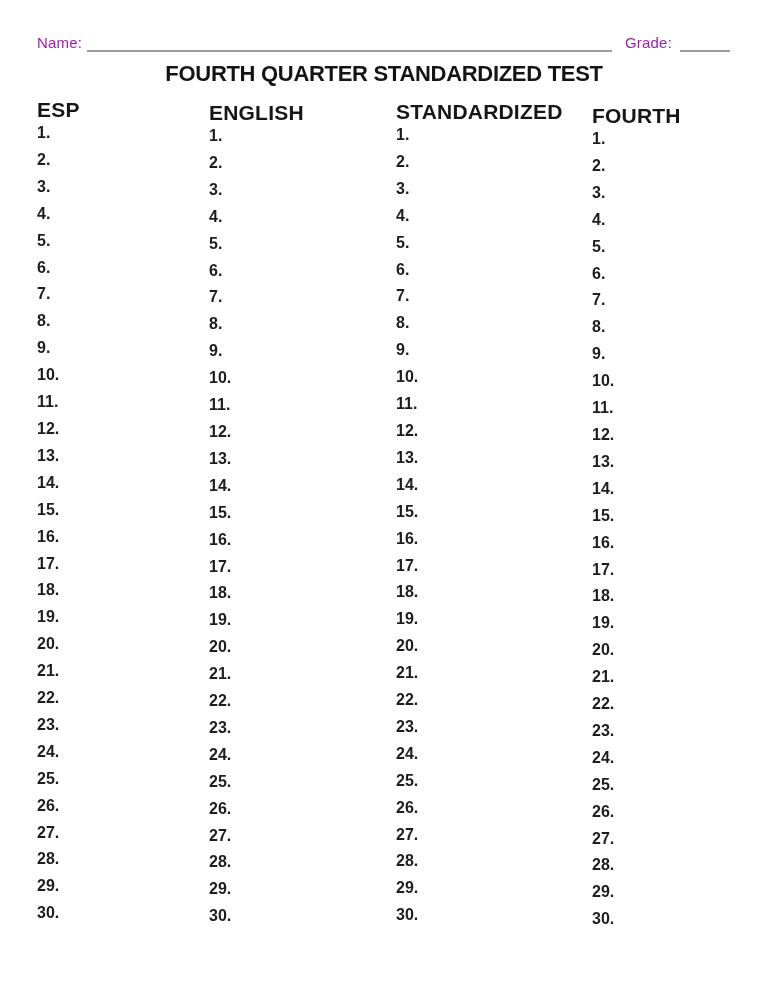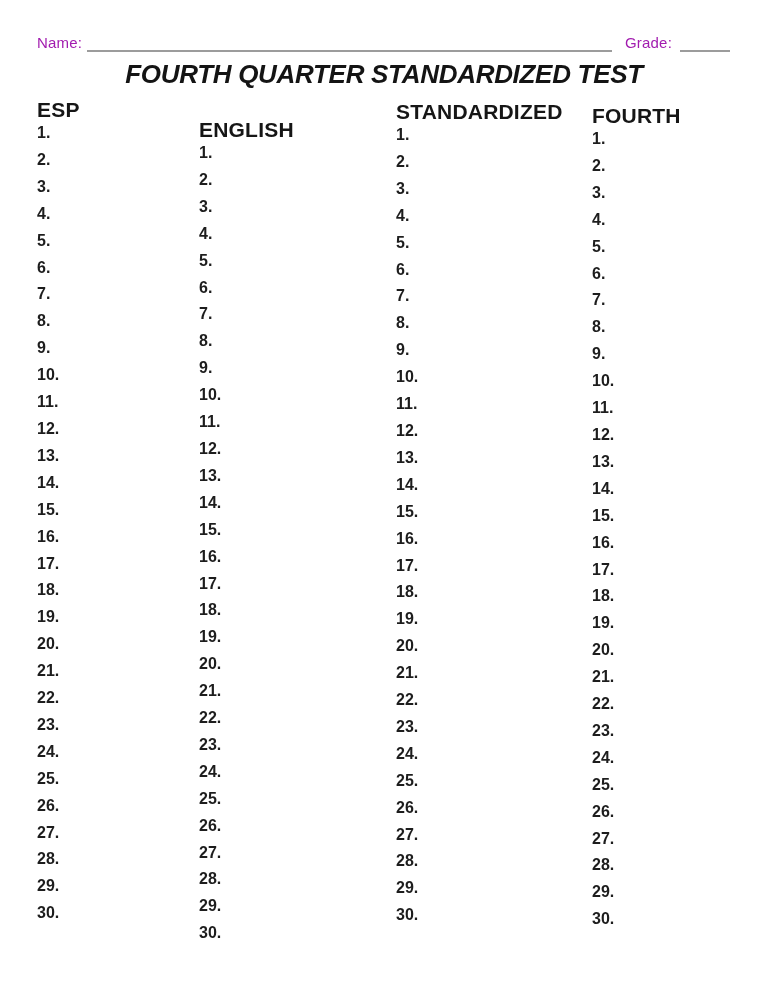--- a/index.html
+++ b/index.html
@@ -39,26 +39,25 @@
   .field-label.grade { margin-left: 13px; }
   .fill-line.short { width: 50px; margin-left: 8px; }
 
   
   .title {
     position: absolute;
     top: 62px;
     left: 0;
     width: 100%;
     text-align: center;
-    font-size: 26px;
+    font-size: 22px;
     font-weight: bold;
     letter-spacing: -0.3px;
     color: #141414;
     line-height: 24px;
-    font-style: italic;
   }
 
   
   .col { position: absolute; }
   .col-header {
     font-size: 21px;
     font-weight: bold;
     line-height: 19px;
     letter-spacing: 0.2px;
     color: #161616;
@@ -66,21 +65,21 @@
     white-space: nowrap;
   }
   .col-items .ans-item {
     font-size: 16px;
     font-weight: bold;
     line-height: 26.9px;
     color: #1d1d1d;
     white-space: nowrap;
   }
   .col-esp     { left: 37px;  top: 100px; }
-  .col-english { left: 199px; top: 103px; margin-top: 17px; }
+  .col-english { left: 209px; top: 103px; }
   .col-math    { left: 396px; top: 102px; }
   .col-science { left: 592px; top: 106px; }
 </style>
 </head>
 <body>
 
 <div class="page">
 
   <div class="name-row">
     <span class="field-label">Name:</span>

